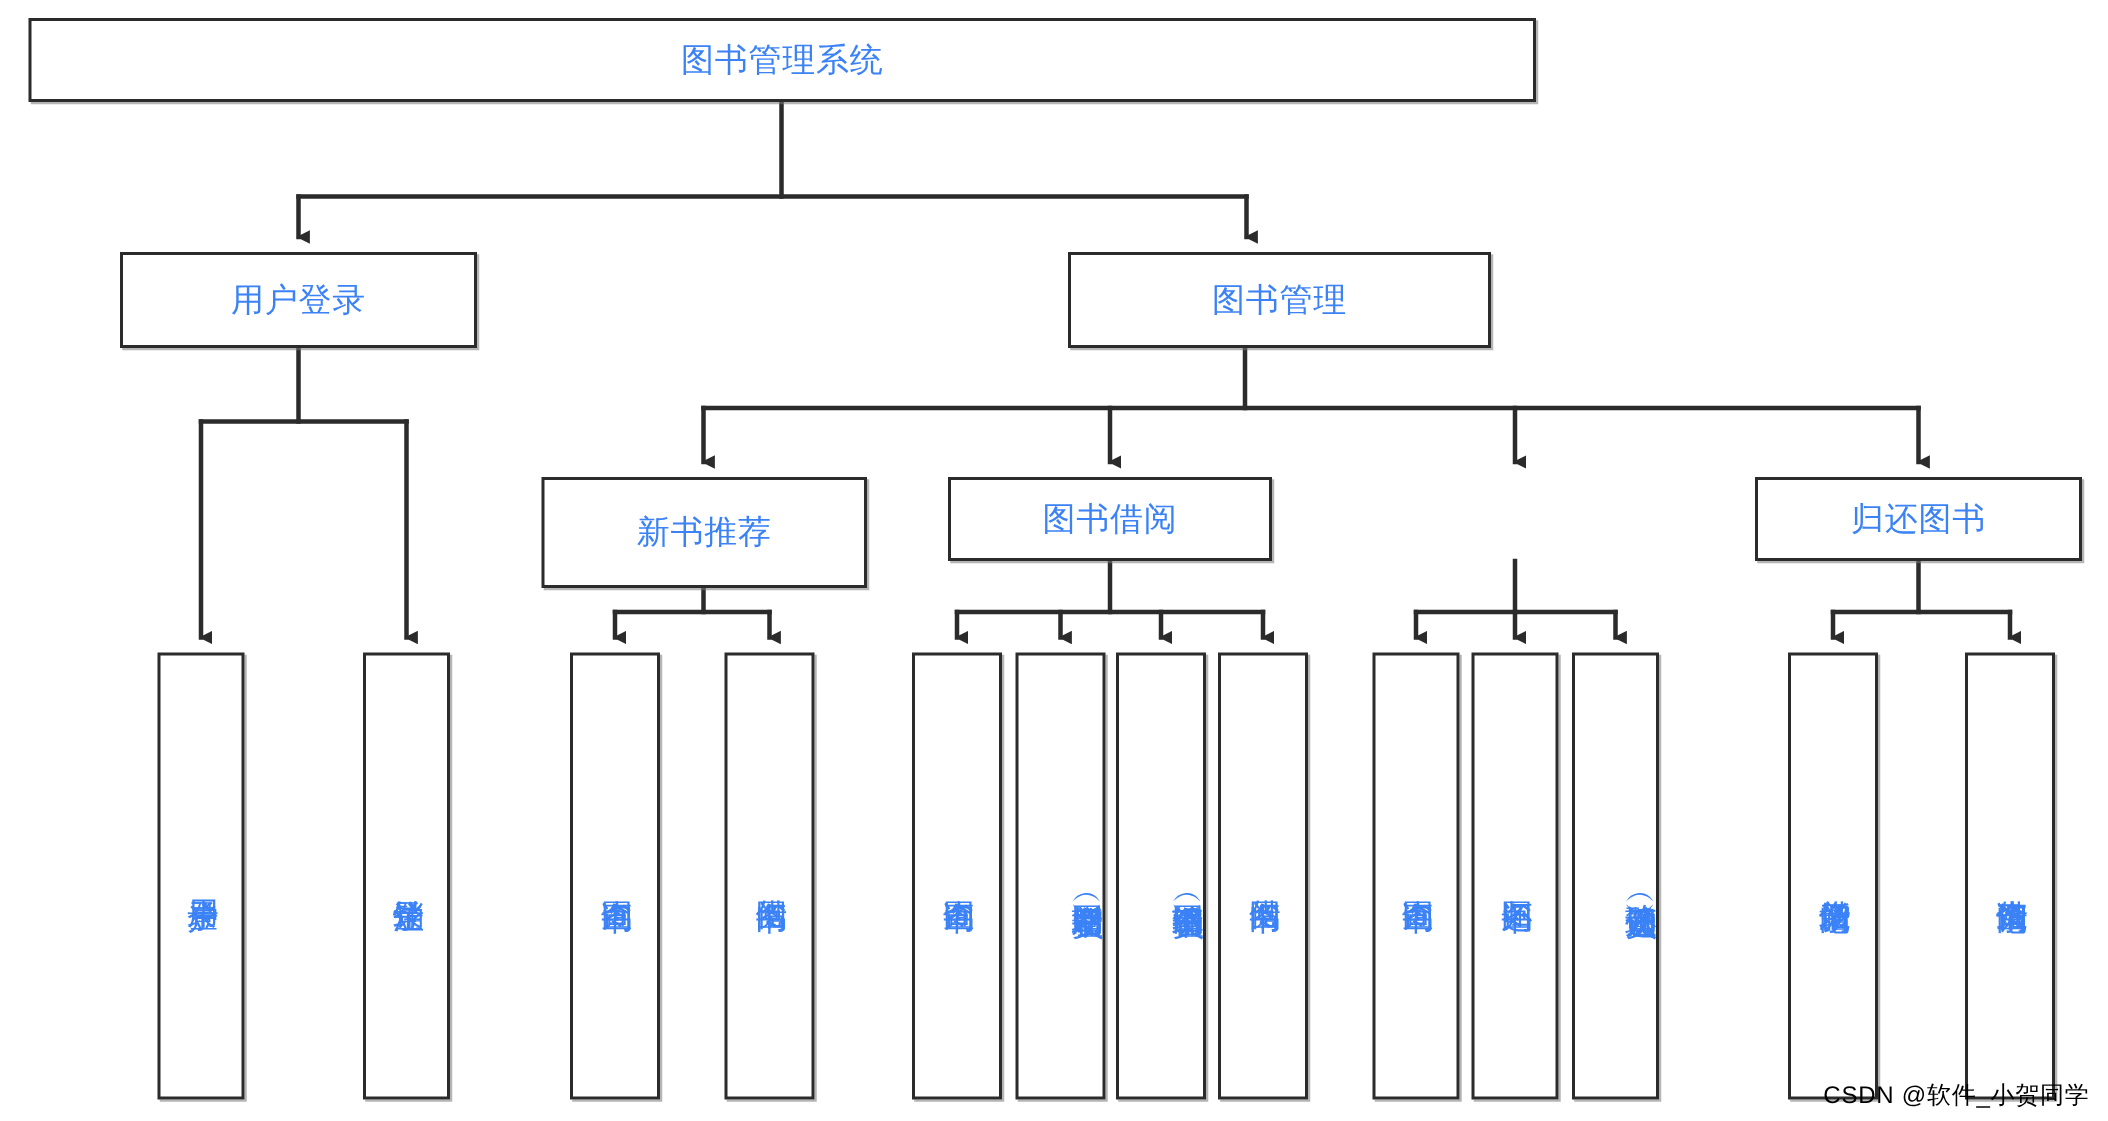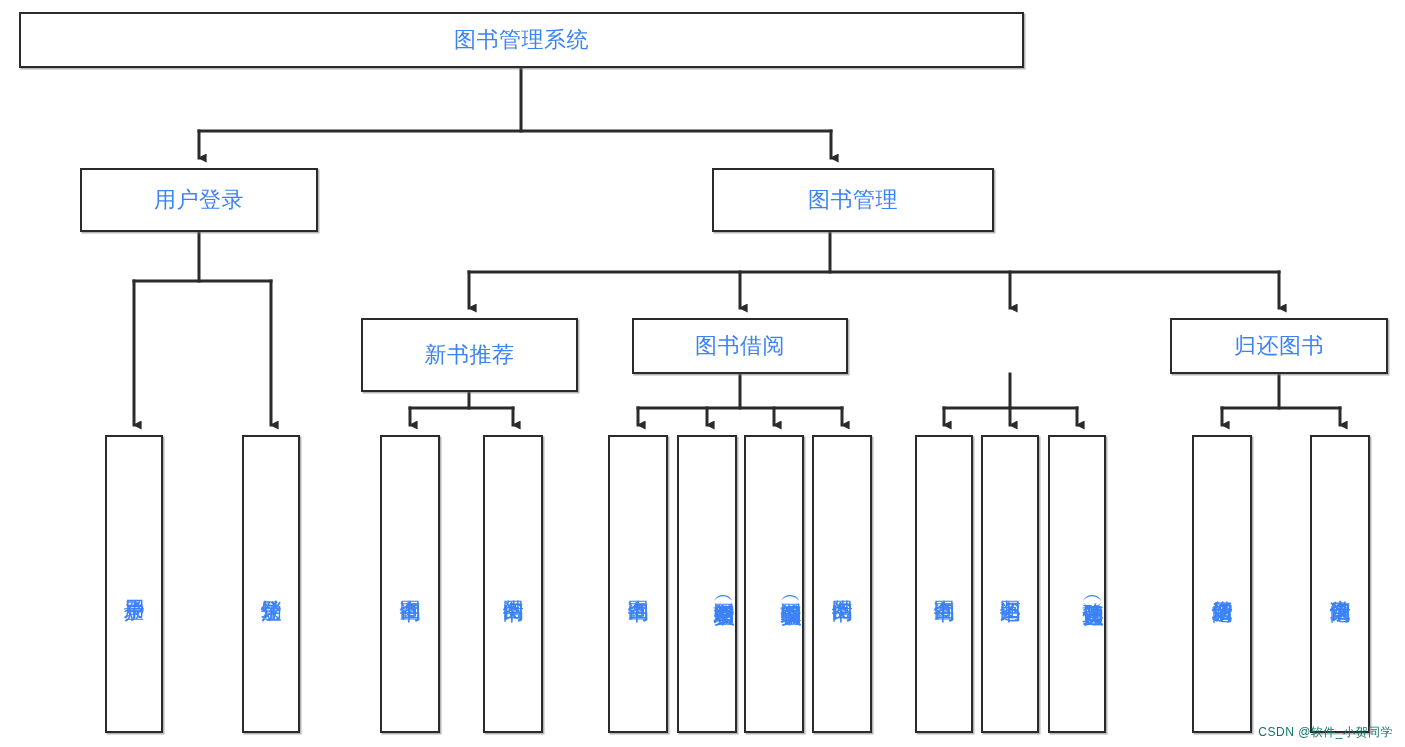--- a/index.html
+++ b/index.html
@@ -65,22 +65,22 @@
     left: 0;
     top: 0;
     width: 1405px;
     height: 747px;
     pointer-events: none;
   }
   .watermark {
     position: absolute;
     right: 12px;
     bottom: 6px;
-    font-size: 12px;
-    color: #0f766e;
+    font-size: 16px;
+    color: #000000;
     white-space: nowrap;
     letter-spacing: 0.5px;
   }
 </style>
 </head>
 <body>
 
 <div id="diagram-root">
 
   <svg class="connectors" viewBox="0 0 1405 747" xmlns="http://www.w3.org/2000/svg">

